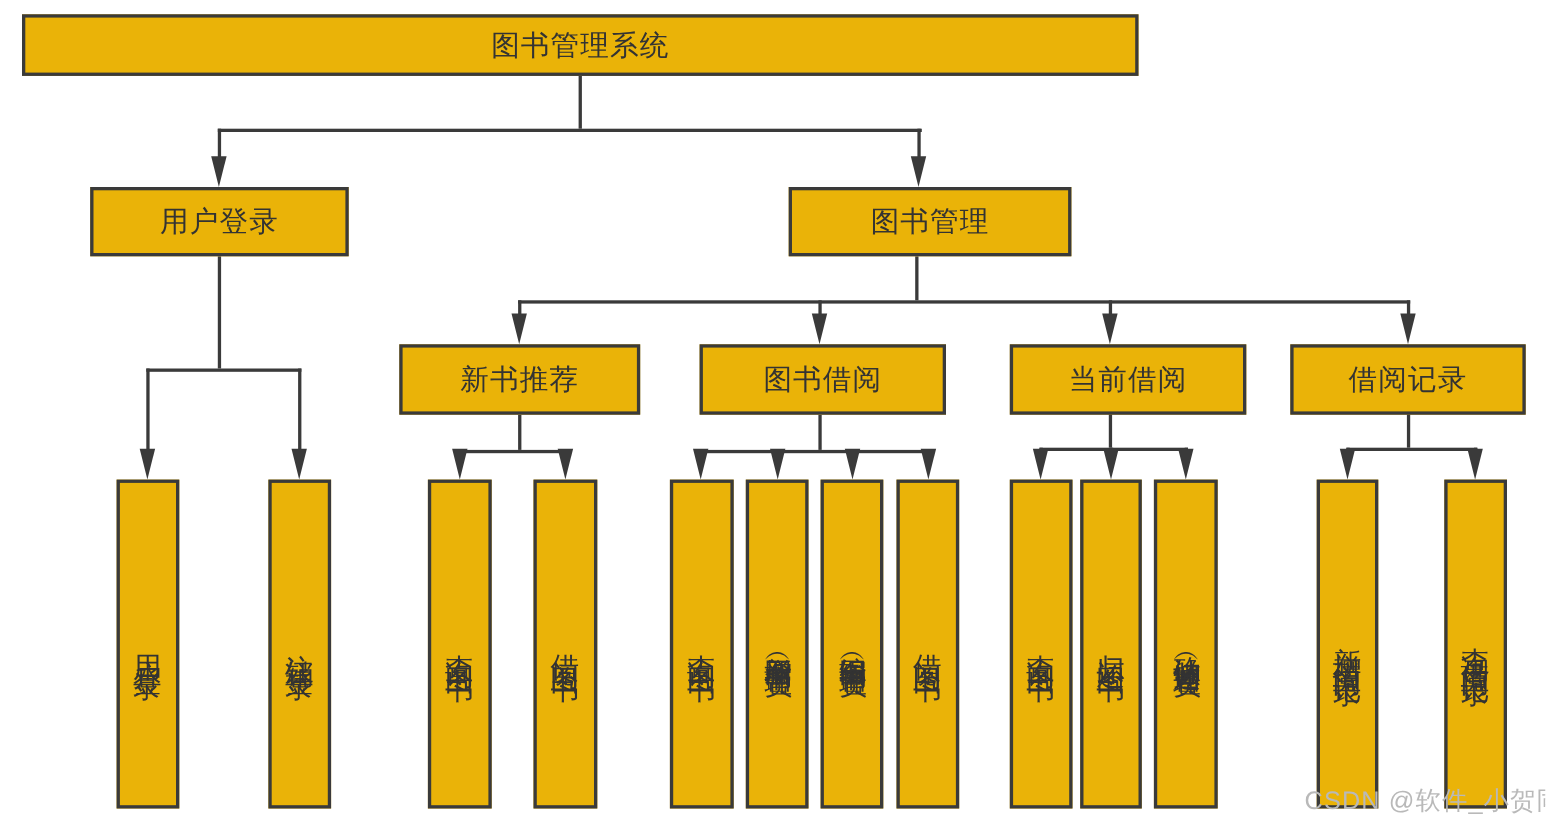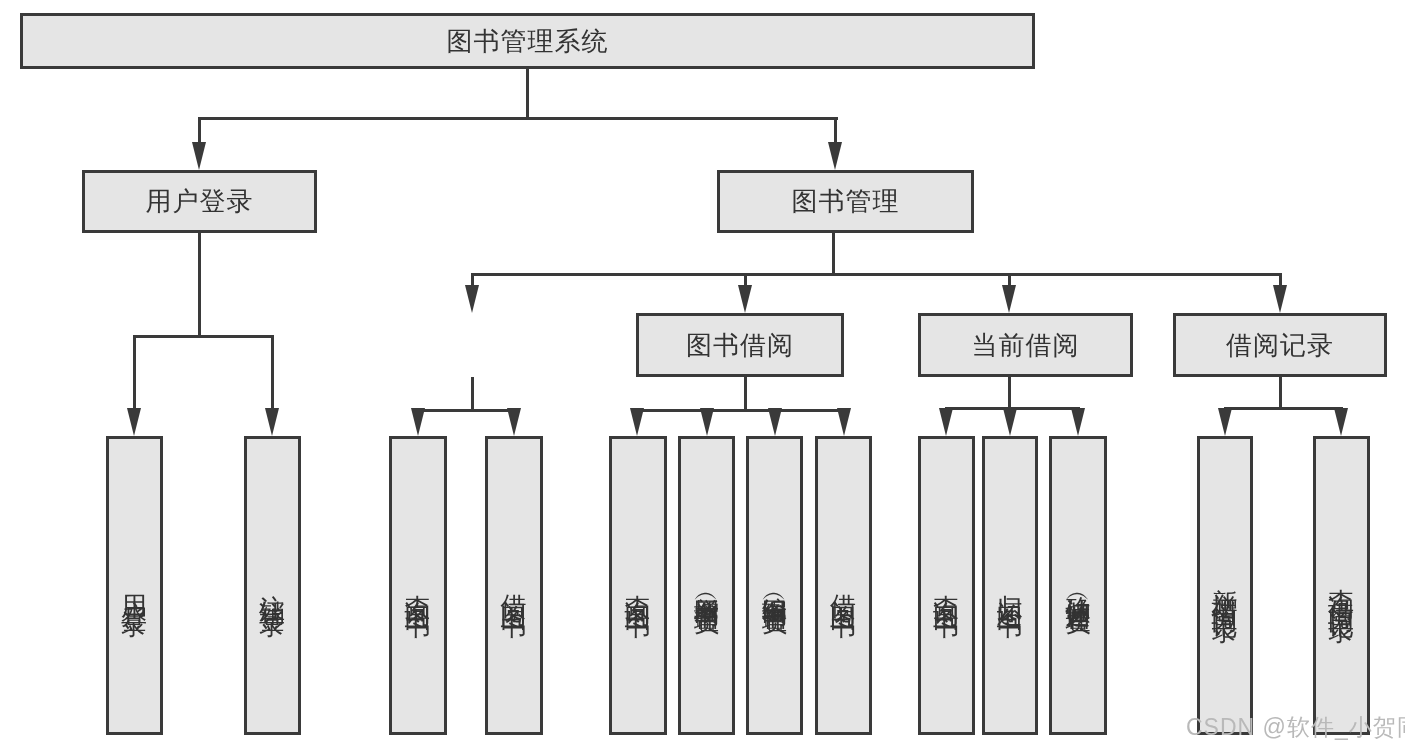--- a/index.html
+++ b/index.html
@@ -9,40 +9,40 @@
     --bg:#ffffff;
   }
   html,body{margin:0;padding:0;background:var(--bg);}
   .stage{
     position:relative;width:1405px;height:747px;background:var(--bg);
     font-family:"Liberation Sans","DejaVu Sans",sans-serif;color:var(--text);
     overflow:hidden;
   }
   .box{
     position:absolute;box-sizing:border-box;border:3px solid var(--line);
-    background:#e5e5e5;display:flex;align-items:center;justify-content:center;
+    background:#eab308;display:flex;align-items:center;justify-content:center;
   }
   .hlabel{font-size:26px;letter-spacing:1px;white-space:nowrap;}
   .vlabel{
     writing-mode:vertical-rl;text-orientation:mixed;
     font-size:26px;letter-spacing:6px;line-height:1;white-space:nowrap;
   }
   .vlabel.long{letter-spacing:2px;font-size:25px;}
   .line{position:absolute;background:var(--line);}
   .arrow{
     position:absolute;width:0;height:0;
     border-left:7px solid transparent;border-right:7px solid transparent;
     border-top:28px solid var(--line);
   }
   
   #b-root{left:20px;top:13px;width:1015px;height:56px;}
   #b-user-login{left:82px;top:170px;width:235px;height:63px;}
   #b-book-mgmt{left:717px;top:170px;width:257px;height:63px;}
   #b-new-rec{left:363px;top:313px;width:219px;height:64px;}
-  #b-borrow{left:636px;top:313px;width:208px;height:64px;}
+  #b-borrow{left:636px;top:313px;width:224px;height:64px;}
   #b-current{left:902px;top:313px;width:215px;height:64px;margin-left:16px;}
   #b-records{left:1173px;top:313px;width:214px;height:64px;}
   .leaf{top:436px;height:299px;}
   #b-l1{left:106px;width:57px;}
   #b-l2{left:244px;width:57px;}
   #b-l3{left:389px;width:58px;}
   #b-l4{left:485px;width:58px;}
   #b-l5{left:609px;width:58px;}
   #b-l6{left:678px;width:57px;}
   #b-l7{left:746px;width:57px;}
@@ -121,20 +121,23 @@
     <span class="hlabel">图书管理系统</span>
   </div>
 
   <div class="box" id="b-user-login">
     <span class="hlabel">用户登录</span>
   </div>
   <div class="box" id="b-book-mgmt">
     <span class="hlabel">图书管理</span>
   </div>
 
+  <div class="box" id="b-new-rec">
+    <span class="hlabel">新书推荐</span>
+  </div>
   <div class="box" id="b-borrow">
     <span class="hlabel">图书借阅</span>
   </div>
   <div class="box" id="b-current">
     <span class="hlabel">当前借阅</span>
   </div>
   <div class="box" id="b-records">
     <span class="hlabel">借阅记录</span>
   </div>
 

